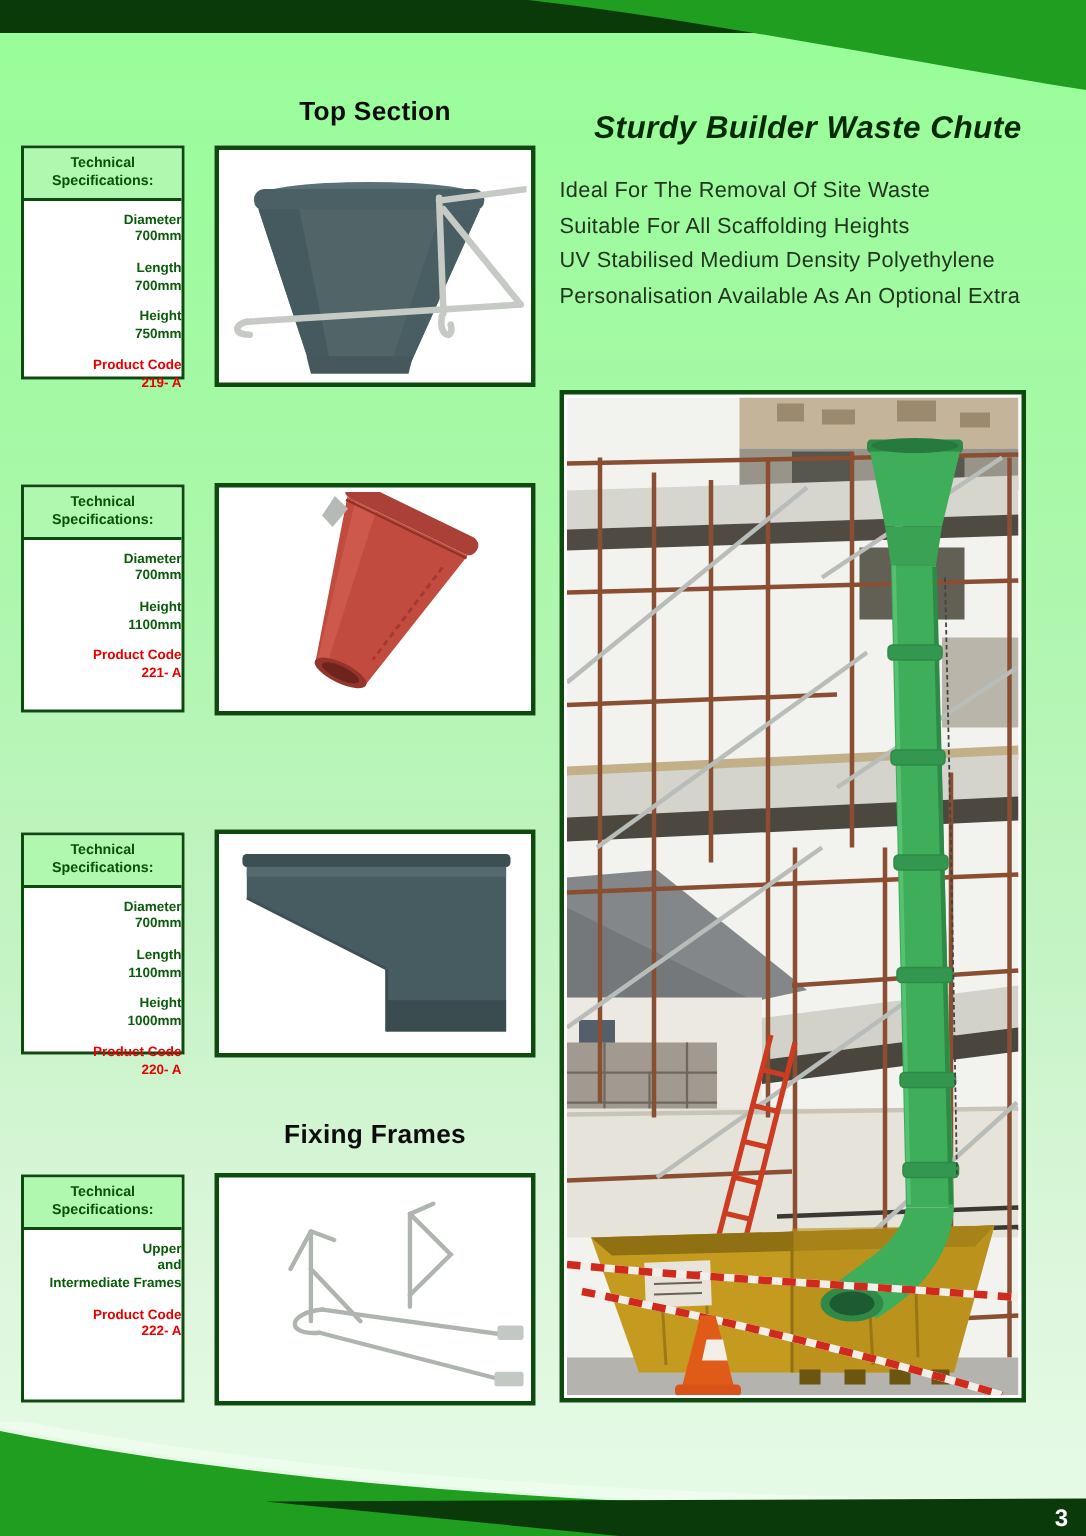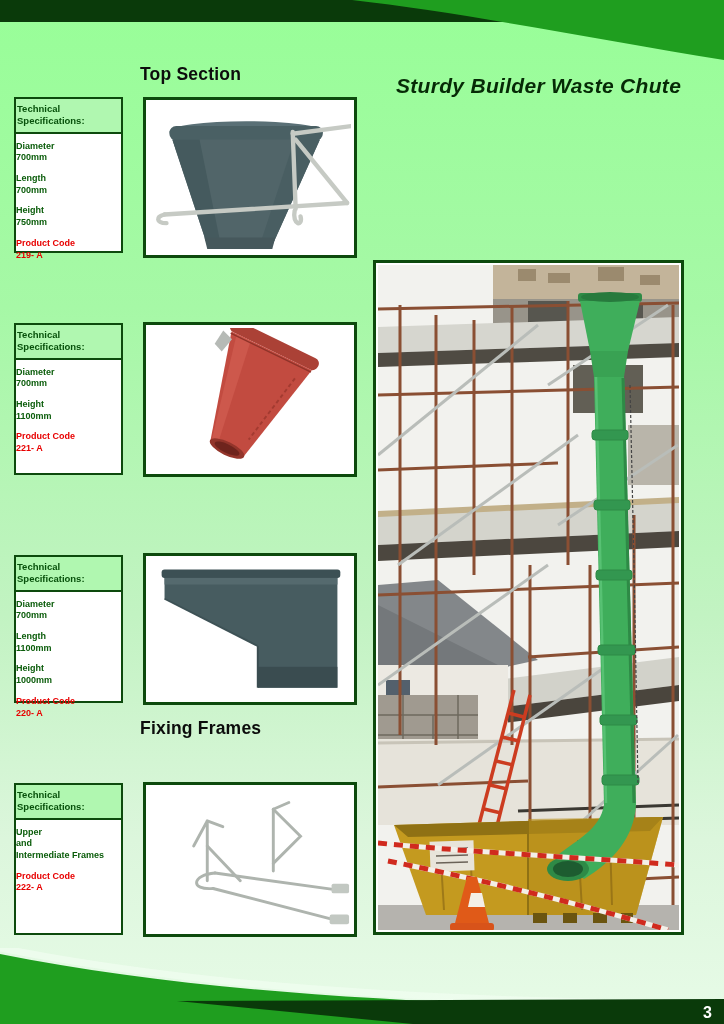--- a/index.html
+++ b/index.html
@@ -9,27 +9,27 @@
   svg{display:block;}
   .deco{position:absolute;left:0;width:724px;pointer-events:none;}
   .deco.top{top:0;height:62px;}
   .deco.bottom{bottom:0;height:76px;}
   .page-number{position:absolute;right:12px;bottom:2px;color:#fff;font-weight:bold;font-size:16px;z-index:6;}
 
   
   .spec-box{position:absolute;left:14px;width:109px;background:#fff;
     border:2px solid #0d4a0d;box-sizing:border-box;}
   .spec-box .hd{background:#b0f7b0;border-bottom:2px solid #0d4a0d;color:#07510b;
-    font-weight:bold;font-size:9.5px;line-height:1.3;padding:4px 1px;}
-  .spec-items{padding-top:7px;text-align:left;}
+    font-weight:bold;font-size:9.5px;line-height:1.3;text-align:center;padding:4px 1px;}
+  .spec-items{padding-top:7px;text-align:right;}
   .spec-item{font-size:9px;font-weight:bold;color:#0a5c0a;line-height:1.3;margin-bottom:9px;}
   .spec-item.red{color:#e80000;}
 
   
-  .sec-title{position:absolute;left:140px;width:220px;text-align:left;
+  .sec-title{position:absolute;left:140px;width:220px;text-align:center;
     font-size:17.5px;font-weight:bold;color:#0c0c0c;letter-spacing:.2px;}
   .img-frame{position:absolute;left:143px;width:214px;background:#fff;
     border:3px solid #0d4a0d;box-sizing:border-box;padding:3px;}
   .img-frame svg{width:100%;height:100%;}
 
   
   .intro-title{position:absolute;left:372px;top:74px;width:345px;
     font-size:21px;font-weight:bold;font-style:italic;color:#062a06;letter-spacing:.3px;white-space:nowrap;margin-left:24px;}
   .features{position:absolute;left:373px;top:116px;width:345px;}
   .feature-line{font-size:14.5px;line-height:23.5px;color:#22361f;letter-spacing:.2px;}
@@ -50,24 +50,28 @@
   <svg class="deco bottom" viewBox="0 0 724 76" preserveAspectRatio="none" aria-hidden="true">
     <path d="M0,0 C150,30 320,45 520,52 L724,58" fill="none" stroke="#effdef" stroke-width="7" opacity="0.85"></path>
     <path d="M0,6 C150,36 320,50 520,57 C590,59.5 660,61 724,62 L724,76 L0,76 Z" fill="#1f9e1f"></path>
     <path d="M177,53 L724,51 L724,76 L413,76 Z" fill="#0a3a0a"></path>
     <rect x="413" y="74" width="311" height="2" fill="#0a3a0a"></rect>
   </svg>
   <span class="page-number">3</span>
 
   <div class="intro-title">Sturdy Builder Waste Chute</div>
   <div class="features">
+      <div class="feature-line">Ideal For The Removal Of Site Waste</div>
+      <div class="feature-line">Suitable For All Scaffolding Heights</div>
+      <div class="feature-line">UV Stabilised Medium Density Polyethylene</div>
+      <div class="feature-line">Personalisation Available As An Optional Extra</div>
     </div>
 
   <div class="sec-title" style="top:64px">Top Section</div>
-  <div class="sec-title" style="top:718px">Fixing Frames</div>
+  <div class="sec-title" style="top:746px">Fixing Frames</div>
 
   <div class="spec-box" style="top:97px;height:156px">
     <div class="hd">Technical Specifications:</div>
     <div class="spec-items">
         <div class="spec-item green">
           <div>Diameter</div>
           <div>700mm</div>
         </div>
         <div class="spec-item green">
           <div>Length</div>

